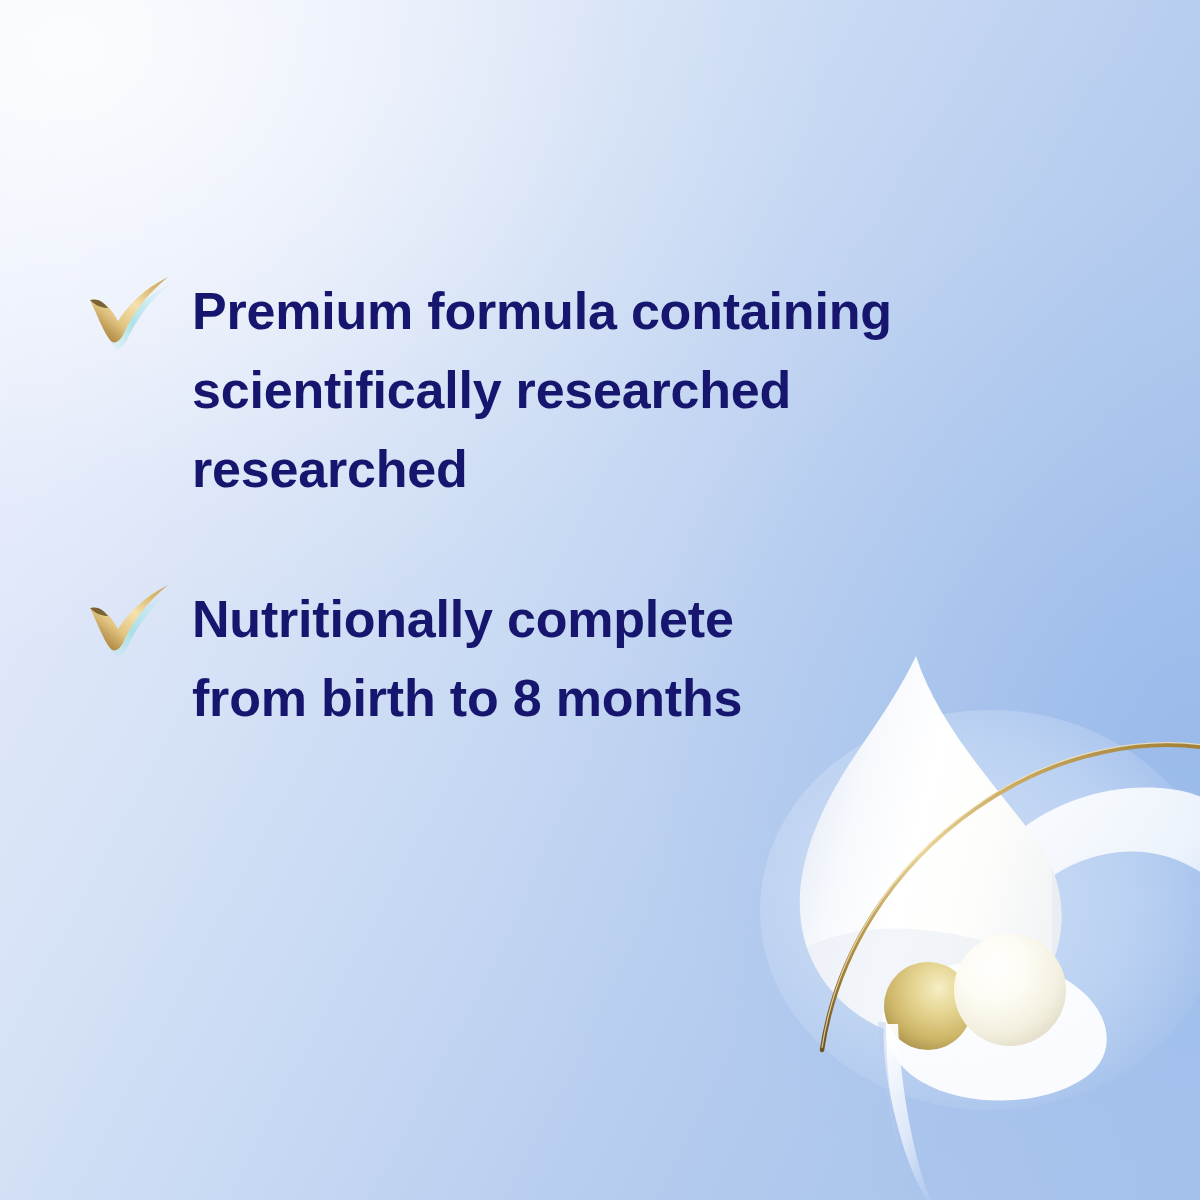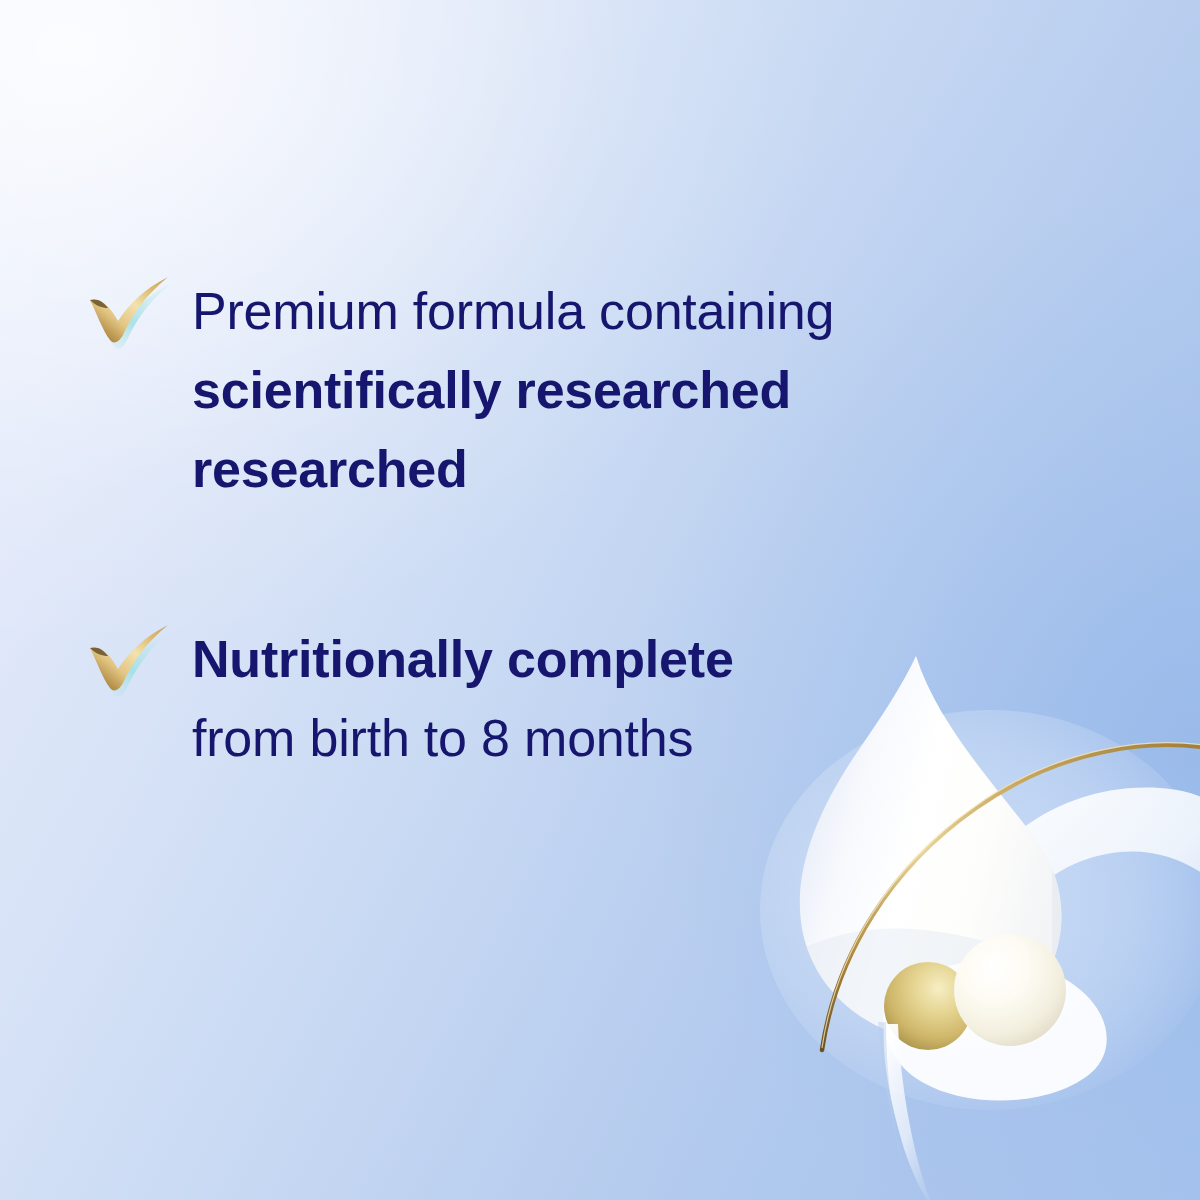--- a/index.html
+++ b/index.html
@@ -62,42 +62,42 @@
     top: 0;
     width: 1200px;
     height: 1200px;
   }
   .bullet {
     position: absolute;
     display: flex;
     align-items: flex-start;
   }
   #bullet-0 { left: 84px; top: 272px; }
-  #bullet-1 { left: 84px; top: 620px; }
+  #bullet-1 { left: 84px; top: 580px; }
 
   .check-icon {
     width: 92px;
     height: 78px;
     flex: 0 0 92px;
     margin-top: 4px;
     margin-left: 2px;
   }
   .check-icon svg { display: block; width: 92px; height: 78px; }
 
   .bullet-text {
     margin-left: 14px;
     color: #16166f;
     font-size: 52px;
     line-height: 79px;
     letter-spacing: -0.2px;
     white-space: nowrap;
   }
   .bullet-text .ln { display: block; }
   .bullet-text .ln.bold { font-weight: bold; }
-  .bullet-text .ln.reg  { font-weight: normal; }
+  .bullet-text .ln.reg  { font-weight: bold; text-align: center; }
 
   
   #brand-graphic {
     position: absolute;
     left: 740px;
     top: 620px;
     width: 480px;
     height: 600px;
     pointer-events: none;
   }

